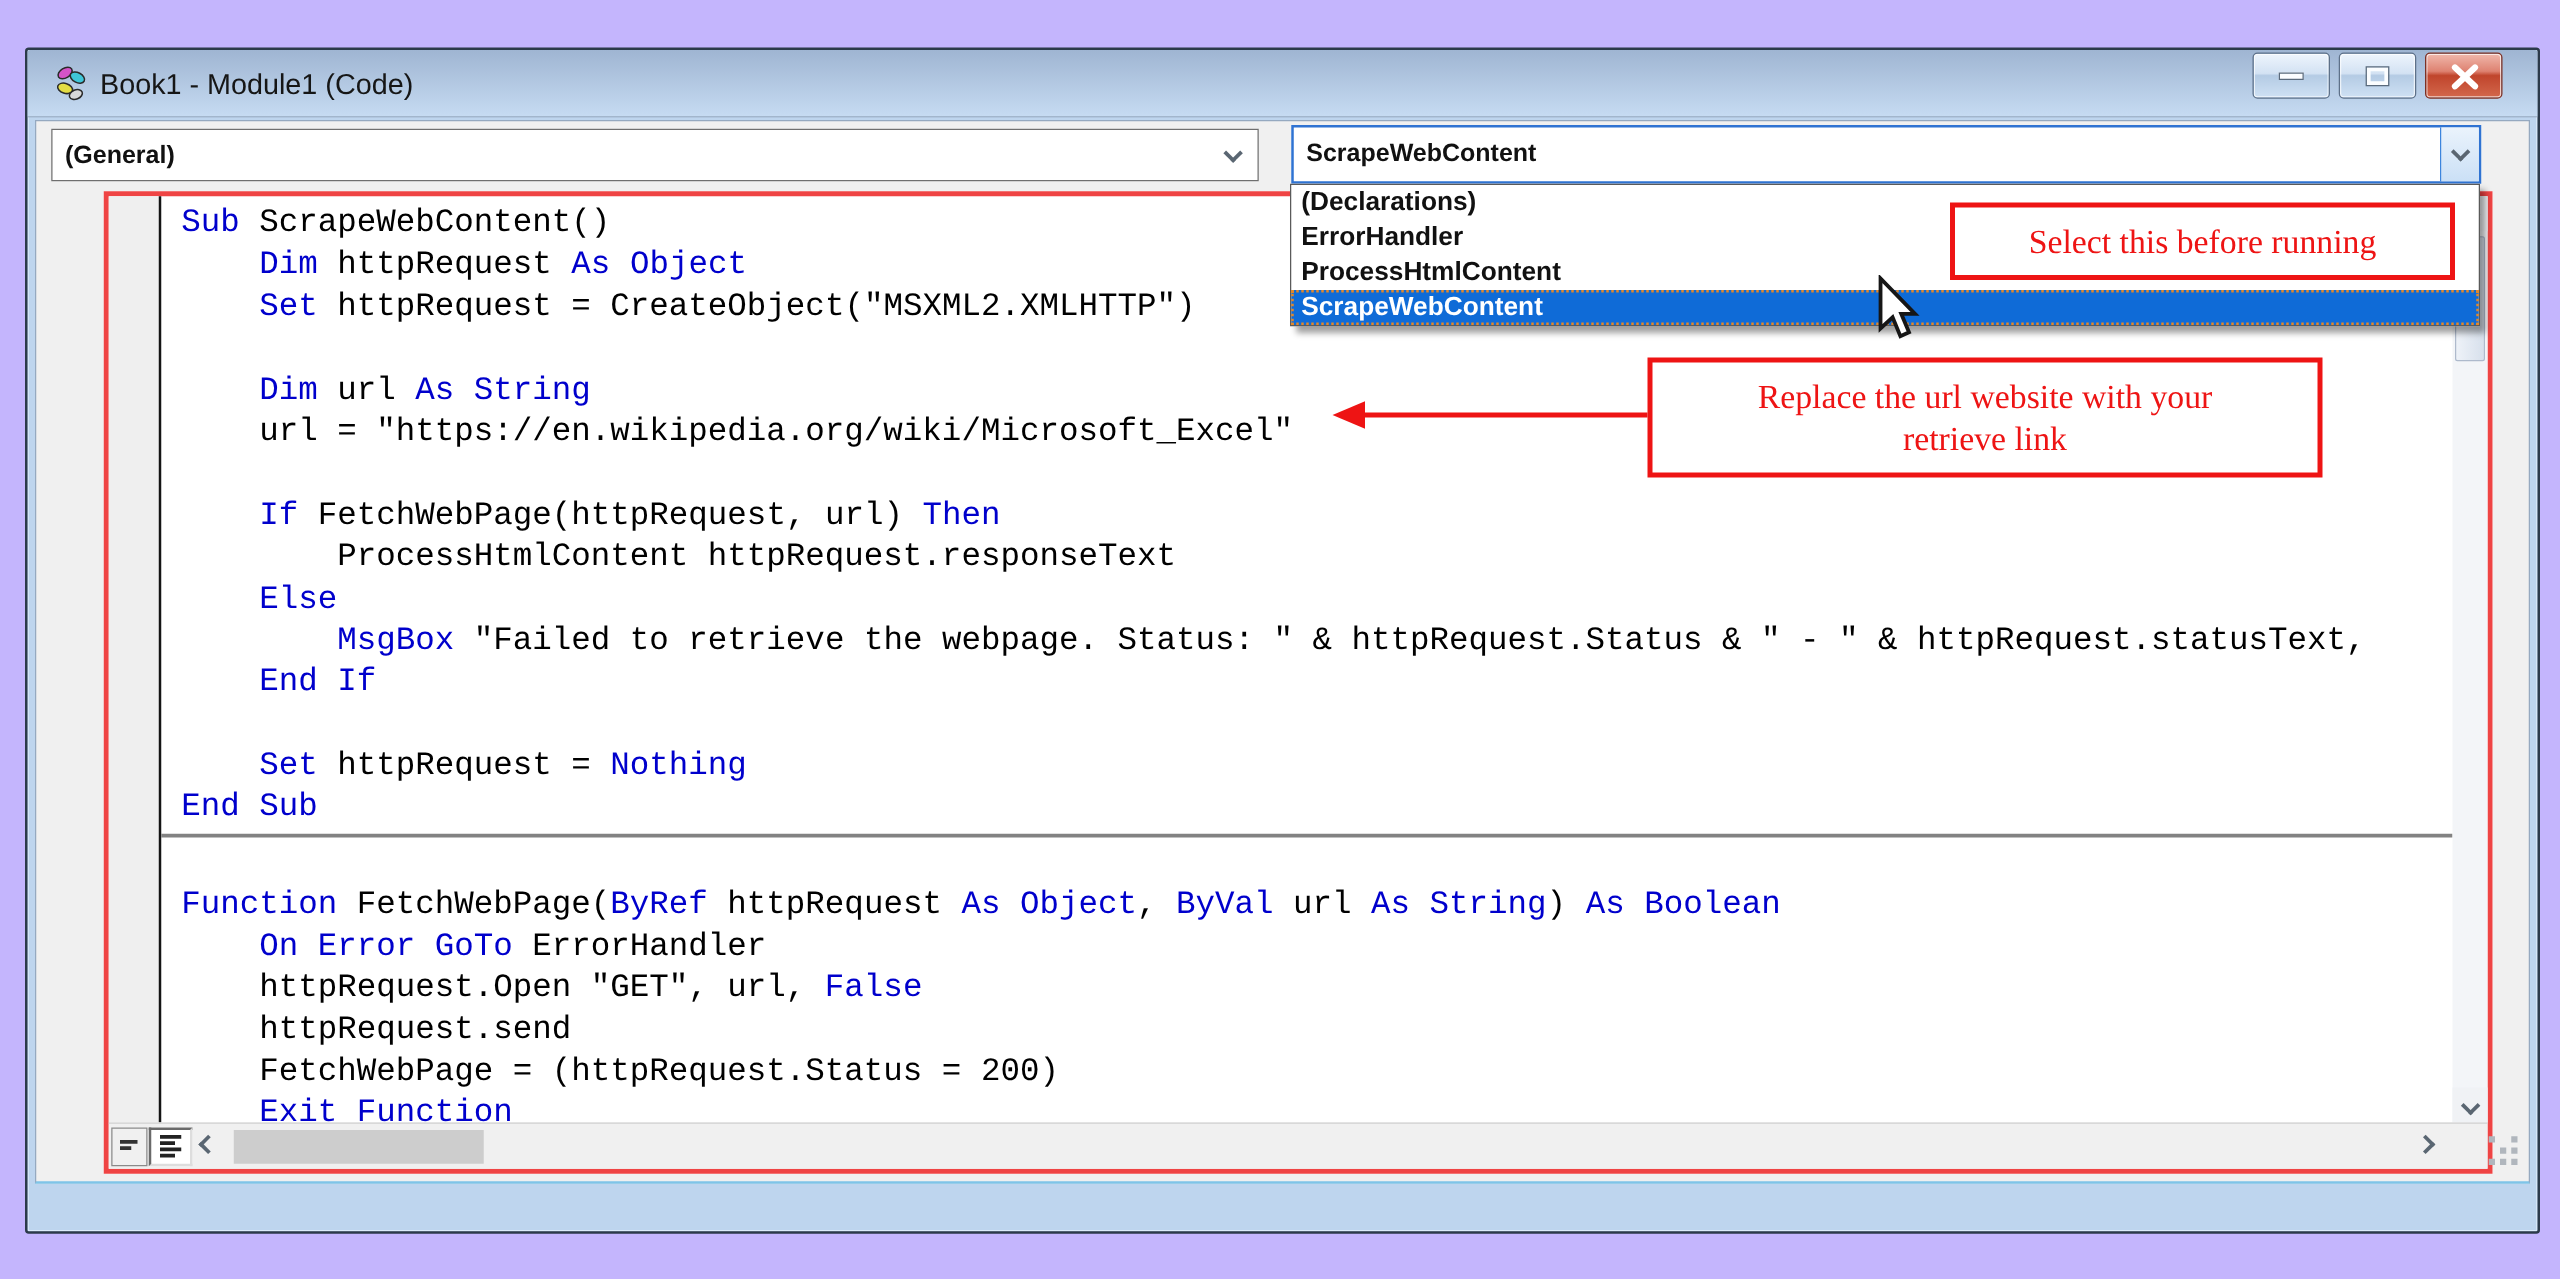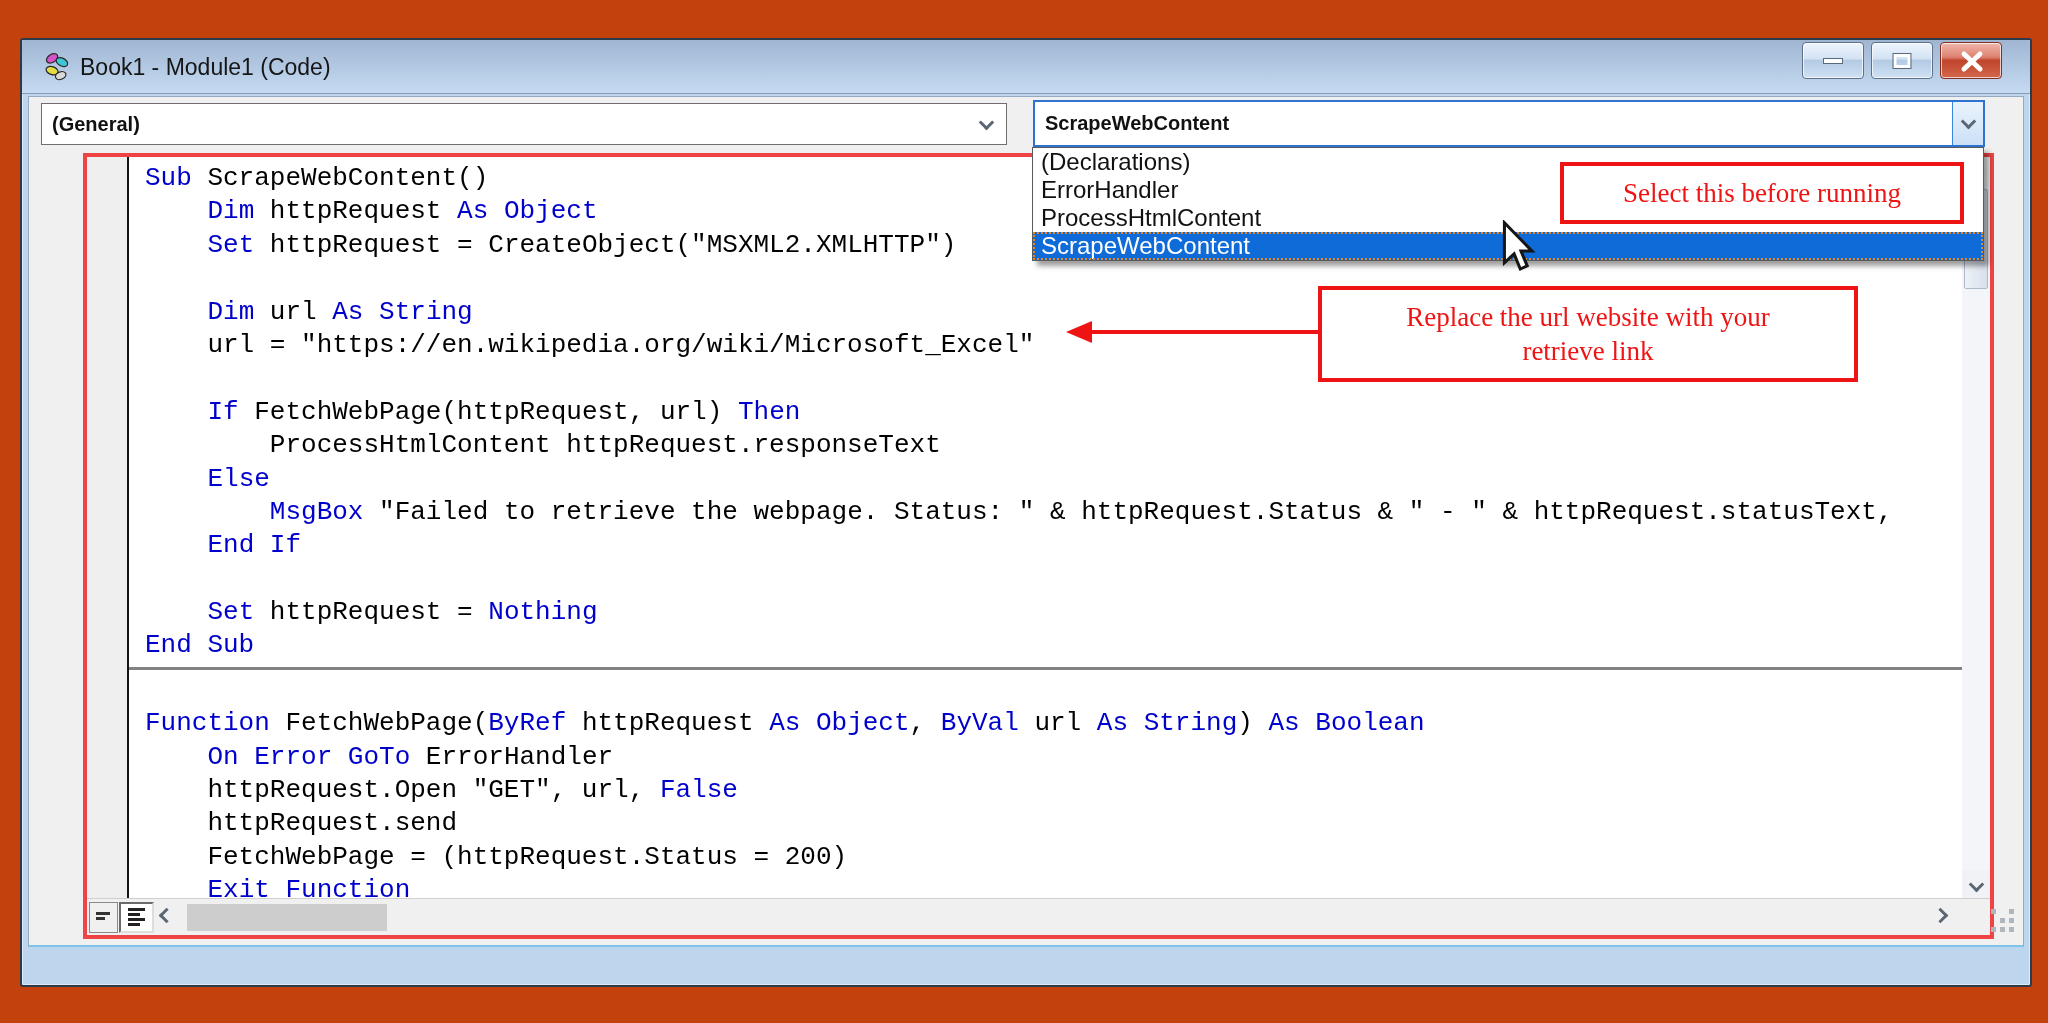--- a/index.html
+++ b/index.html
@@ -1,21 +1,21 @@
 <!DOCTYPE html>
 <html style="--kw: #0000cc; --sel: #0f6bd7; --red: #ee1414; --tb-top: #9fb5d2; --tb-bot: #c6dbf2;"><head>
 <meta charset="utf-8">
 <style>
   :root{
     --kw:#0000cc; --sel:#0f6bd7; --red:#ee1414;
     --tb-top:#a7bcd8; --tb-bot:#c3d9f1;
   }
   *{box-sizing:border-box;margin:0;padding:0;}
   html,body{width:2048px;height:1023px;overflow:hidden;}
-  #canvas{position:relative;width:2048px;height:1023px;background:#c2410c;
+  #canvas{position:relative;width:2048px;height:1023px;background:#c4b5fd;
           font-family:"Liberation Sans",sans-serif;}
 
   
   #vbe-window{position:absolute;left:20px;top:38px;width:2012px;height:949px;
     background:#bed5ee;border:2px solid #2c3a4a;border-radius:3px;
     box-shadow:inset 0 0 0 1px #dcebfa;}
   #titlebar{position:absolute;left:0;top:0;right:0;height:54px;
     background:linear-gradient(#9fb5d2,#c6dbf2);
     border-bottom:1px solid #8a9cb2;border-radius:2px 2px 0 0;}
   #title-icon{position:absolute;left:20px;top:11px;}
@@ -85,21 +85,21 @@
   #hscroll-right{position:absolute;right:44px;top:11px;}
   #hscroll-thumb{position:absolute;left:100px;top:5px;width:200px;height:27px;background:#cdcdcd;}
 
   #resize-grip{position:absolute;right:6px;bottom:10px;width:26px;height:26px;}
   #resize-grip i{position:absolute;left:0;top:0;width:5px;height:5px;background:#b0b6bd;
     box-shadow:18px 0 #b0b6bd,18px 9px #b0b6bd,9px 9px #b0b6bd,18px 18px #b0b6bd,9px 18px #b0b6bd,0 18px #b0b6bd;}
 
   
   #proc-dropdown{position:absolute;left:1032px;top:147px;width:952px;background:#fff;
     border:1px solid #5a5a5a;box-shadow:5px 5px 5px rgba(0,0,0,.38);z-index:50;}
-  .dd-item{height:28px;line-height:28px;font-weight:normal;font-size:24px;color:#111;
+  .dd-item{height:28px;line-height:28px;font-weight:bold;font-size:21px;color:#111;
     padding-left:8px;white-space:nowrap;}
   .dd-item.selected{background:var(--sel);color:#fff;outline:2px dotted #e2882a;outline-offset:-2px;}
 
   
   .note-box{position:absolute;background:#fff;border:4px solid var(--red);color:var(--red);
     display:flex;flex-direction:column;align-items:center;justify-content:center;
     font-size:27px;z-index:60;text-align:center;line-height:34px;font-family:Liberation Serif, serif;}
   #note-select{left:1560px;top:162px;width:404px;height:62px;}
   #note-replace{left:1318px;top:286px;width:540px;height:96px;}
   #note-arrow-line{position:absolute;left:1090px;top:330px;width:230px;height:4px;

